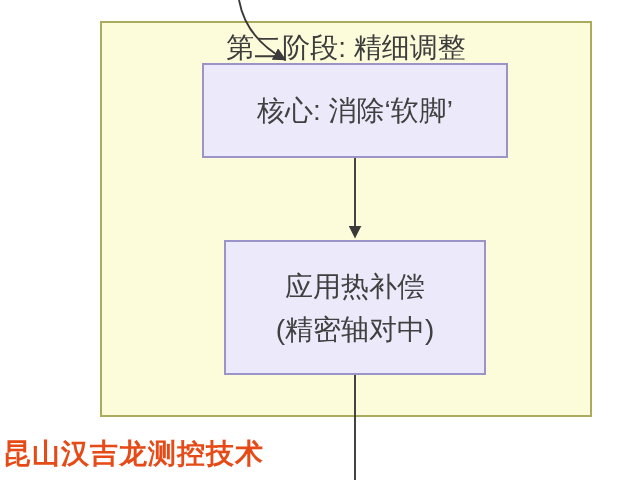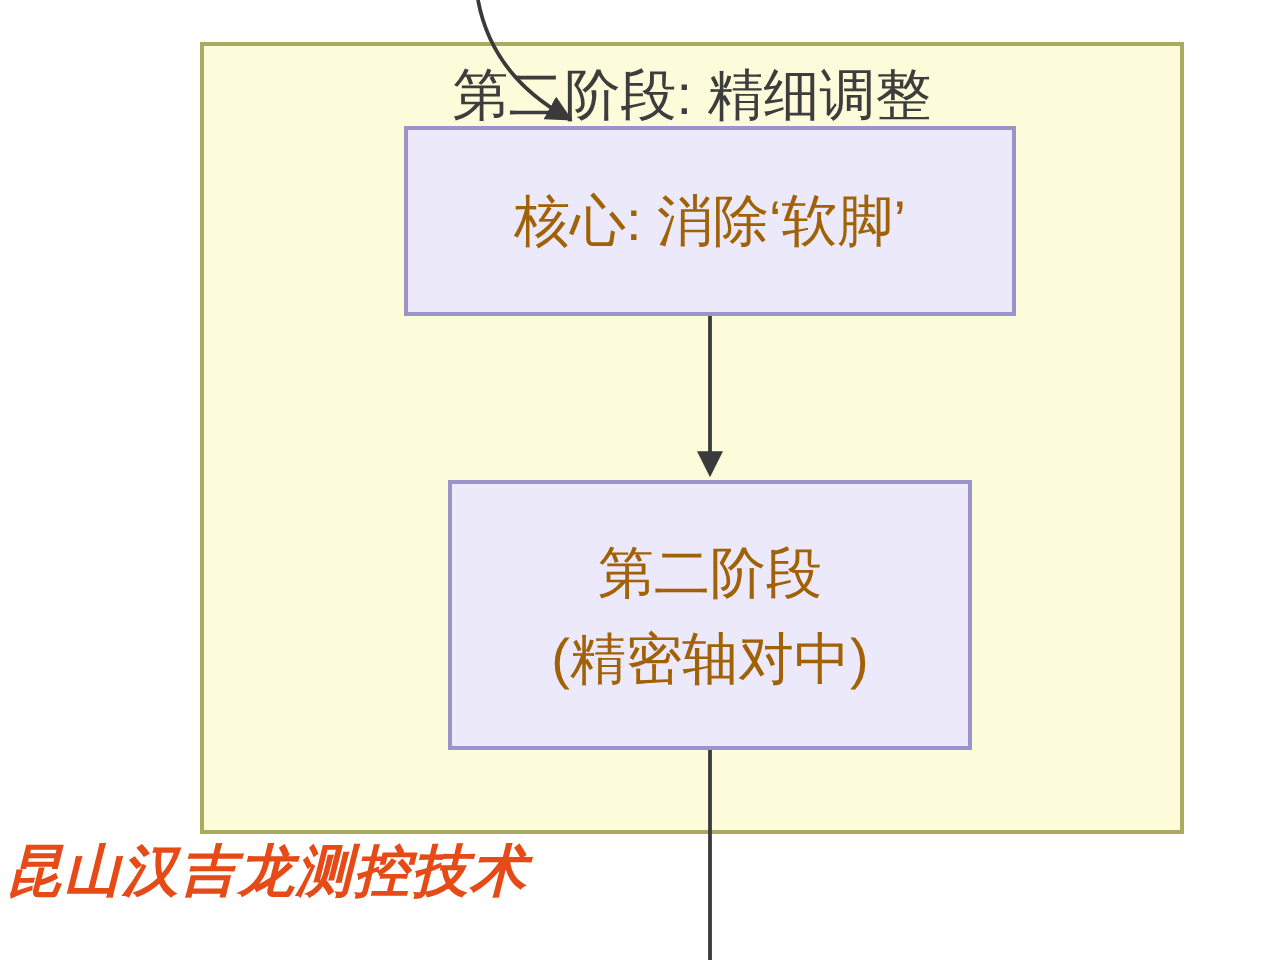--- a/index.html
+++ b/index.html
@@ -38,21 +38,21 @@
   .node {
     position: absolute;
     background: #eceafa;
     border: 2px solid #9b94c9;
     box-sizing: border-box;
     display: flex;
     flex-direction: column;
     justify-content: center;
     align-items: center;
     font-size: 28px;
-    color: #a16207;
+    color: #404040;
     text-align: center;
   }
   .node-core {
     left: 202px;
     top: 63px;
     width: 306px;
     height: 95px;
   }
   .node-align {
     left: 224px;
@@ -65,45 +65,44 @@
     position: absolute;
     left: 0;
     top: 0;
     width: 640px;
     height: 480px;
     pointer-events: none;
   }
   .watermark {
     position: absolute;
     left: 3px;
-    top: 417px;
+    top: 435px;
     font-family: "Liberation Serif", serif;
     font-weight: bold;
     font-size: 28px;
     color: #e64a16;
     white-space: nowrap;
     letter-spacing: 1px;
-    font-style: italic;
   }
 </style>
 </head>
 <body>
 
 <div class="stage">
 
   <div class="phase-container">
     <div class="phase-title">第二阶段: 精细调整</div>
   </div>
 
   <div class="node node-core">
     <div>核心: 消除‘软脚’</div>
   </div>
 
   <div class="node node-align">
-    <div>第二阶段</div>
+    <div>应用热补偿</div>
     <div>(精密轴对中)</div>
   </div>
 
   <svg class="edges-layer" width="640" height="480" viewBox="0 0 640 480" xmlns="http://www.w3.org/2000/svg">
     <defs>
       <marker id="arrowhead" viewBox="0 0 10 10" refX="8" refY="5" markerWidth="13" markerHeight="13" markerUnits="userSpaceOnUse" orient="auto">
         <path d="M 0 0 L 10 5 L 0 10 z" fill="#3a3a3a"></path>
       </marker>
     </defs>
     <path d="M 239 0 Q 246 38 284 59" fill="none" stroke-width="1.9" marker-end="url(#arrowhead)" stroke="#3a3a3a"></path>

